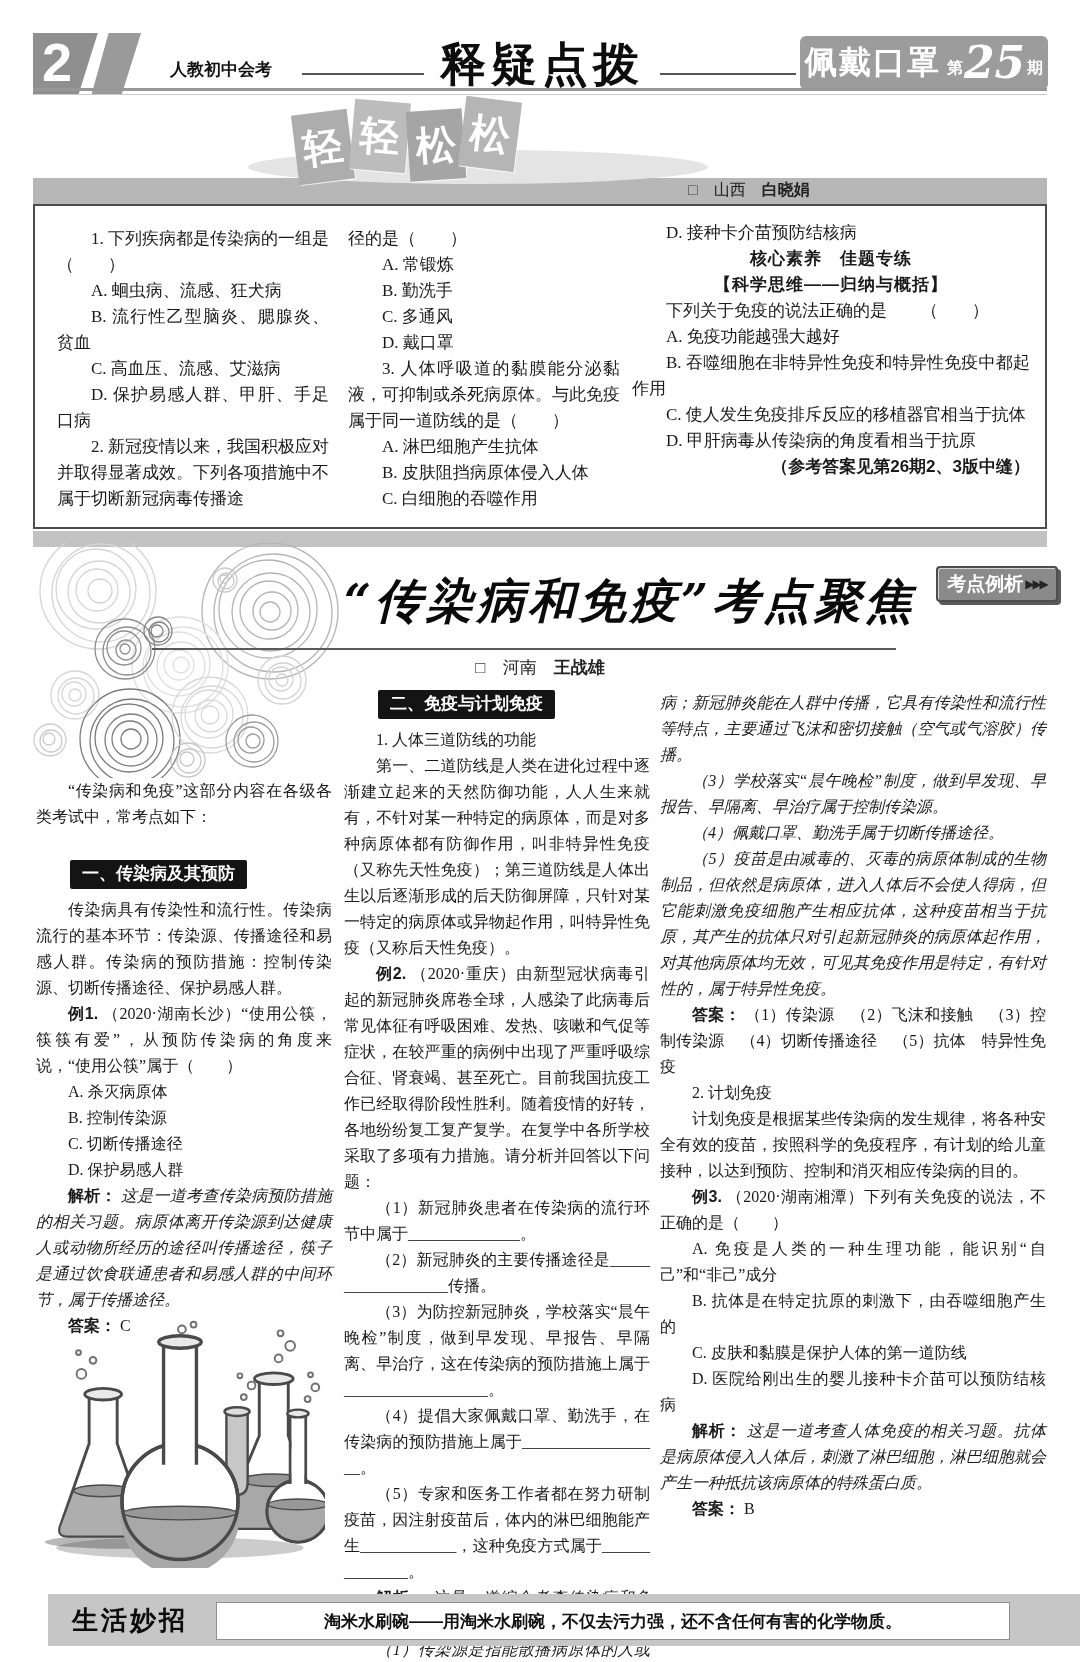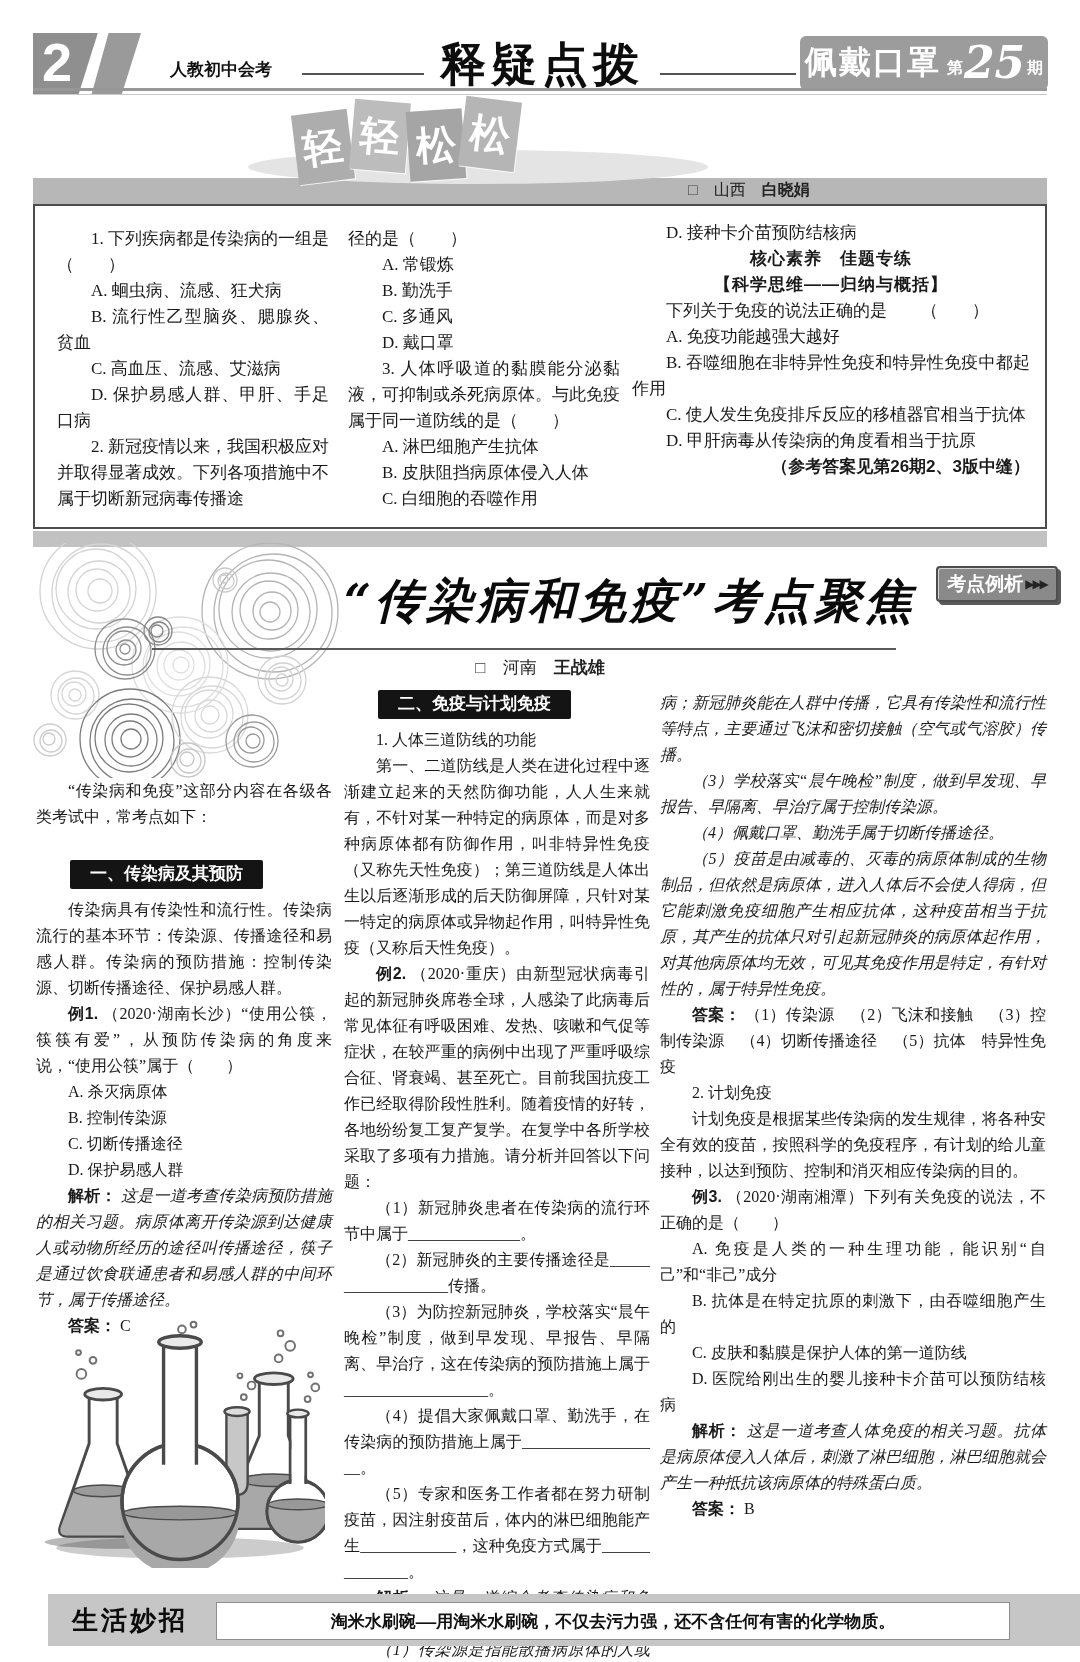--- a/index.html
+++ b/index.html
@@ -51,42 +51,42 @@
   .para{text-align:justify;word-break:break-all;margin:0;}
   .para b{font-style:normal;font-weight:700;font-family:"Liberation Sans","DejaVu Sans",sans-serif;}
   .p{text-indent:2em;}
   .p0{text-indent:0;}
   .opt{text-indent:2em;}
   .kai{text-indent:2em;font-style:italic;color:#1b1b1b;}
   .kai.noind{text-indent:0;}
   .centerb{text-align:center;font-weight:700;font-family:"Liberation Sans","DejaVu Sans",sans-serif;letter-spacing:1px;}
   .rightb{text-align:right;font-weight:700;font-family:"Liberation Sans","DejaVu Sans",sans-serif;}
   .hblock{display:inline-block;background:#141414;color:#fff;font-family:"Liberation Sans","DejaVu Sans",sans-serif;
-      font-weight:700;font-size:17px;line-height:22px;padding:3px 20px 4px;margin:30px 0 8px 2em;border-radius:2px;text-indent:0;}
+      font-weight:700;font-size:17px;line-height:22px;padding:3px 12px 4px;margin:30px 0 8px 2em;border-radius:2px;text-indent:0;}
   .acol .hblock:first-child{margin-top:0;}
 
   
   .badge{left:936px;top:566px;width:118px;height:32px;background:#8a8a8a;border:2px solid #4d4d4d;border-radius:4px;
       box-shadow:3px 3px 0 #5a5a5a,inset 1px 1px 0 rgba(255,255,255,.65);
       display:flex;align-items:center;justify-content:center;z-index:5;}
   .badge-label{color:#fff;font-family:"Liberation Sans","DejaVu Sans",sans-serif;font-weight:700;font-size:19px;}
   .badge-arrows{color:#242424;font-size:12px;letter-spacing:-2px;margin-left:2px;}
   .ftitle{left:260px;top:570px;width:740px;text-align:center;z-index:4;
       font-family:"DejaVu Serif","Liberation Serif",serif;font-style:italic;font-weight:900;
       font-size:47px;letter-spacing:4px;color:#0a0a0a;}
   .ftitle-rule{left:152px;top:648px;width:744px;height:2px;background:#5a5a5a;}
   .byline2{left:0;top:656px;width:1080px;text-align:center;font-size:17px;color:#222;z-index:4;}
 
   
   .footer{left:48px;top:1594px;width:1068px;height:52px;background:#c6c6c6;z-index:6;}
   .footer-label{position:absolute;left:24px;top:9px;font-family:"Liberation Sans","DejaVu Sans",sans-serif;
       font-weight:900;font-size:26px;letter-spacing:3px;color:#0c0c0c;}
   .footer-strip{position:absolute;left:168px;top:8px;width:792px;height:36px;background:#fff;border:1px solid #8e8e8e;
       display:flex;align-items:center;justify-content:center;}
-  .footer-text{font-family:Liberation Mono, monospace;font-weight:700;font-size:17px;color:#111;}
+  .footer-text{font-family:Liberation Sans, sans-serif;font-weight:700;font-size:17px;color:#111;}
 
   .doodles{left:18px;top:543px;z-index:0;}
   .flasks{left:35px;top:1318px;z-index:2;}
 </style>
 </head>
 <body>
 
 <div class="page">
 
   <div class="abs pagenum-wrap">

